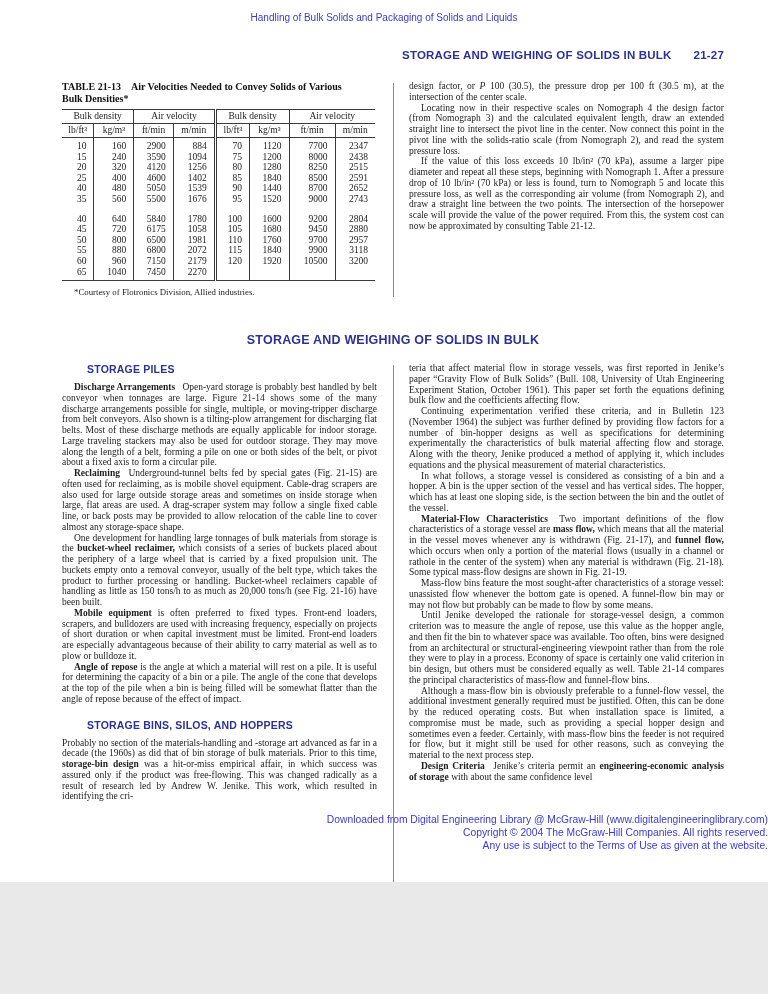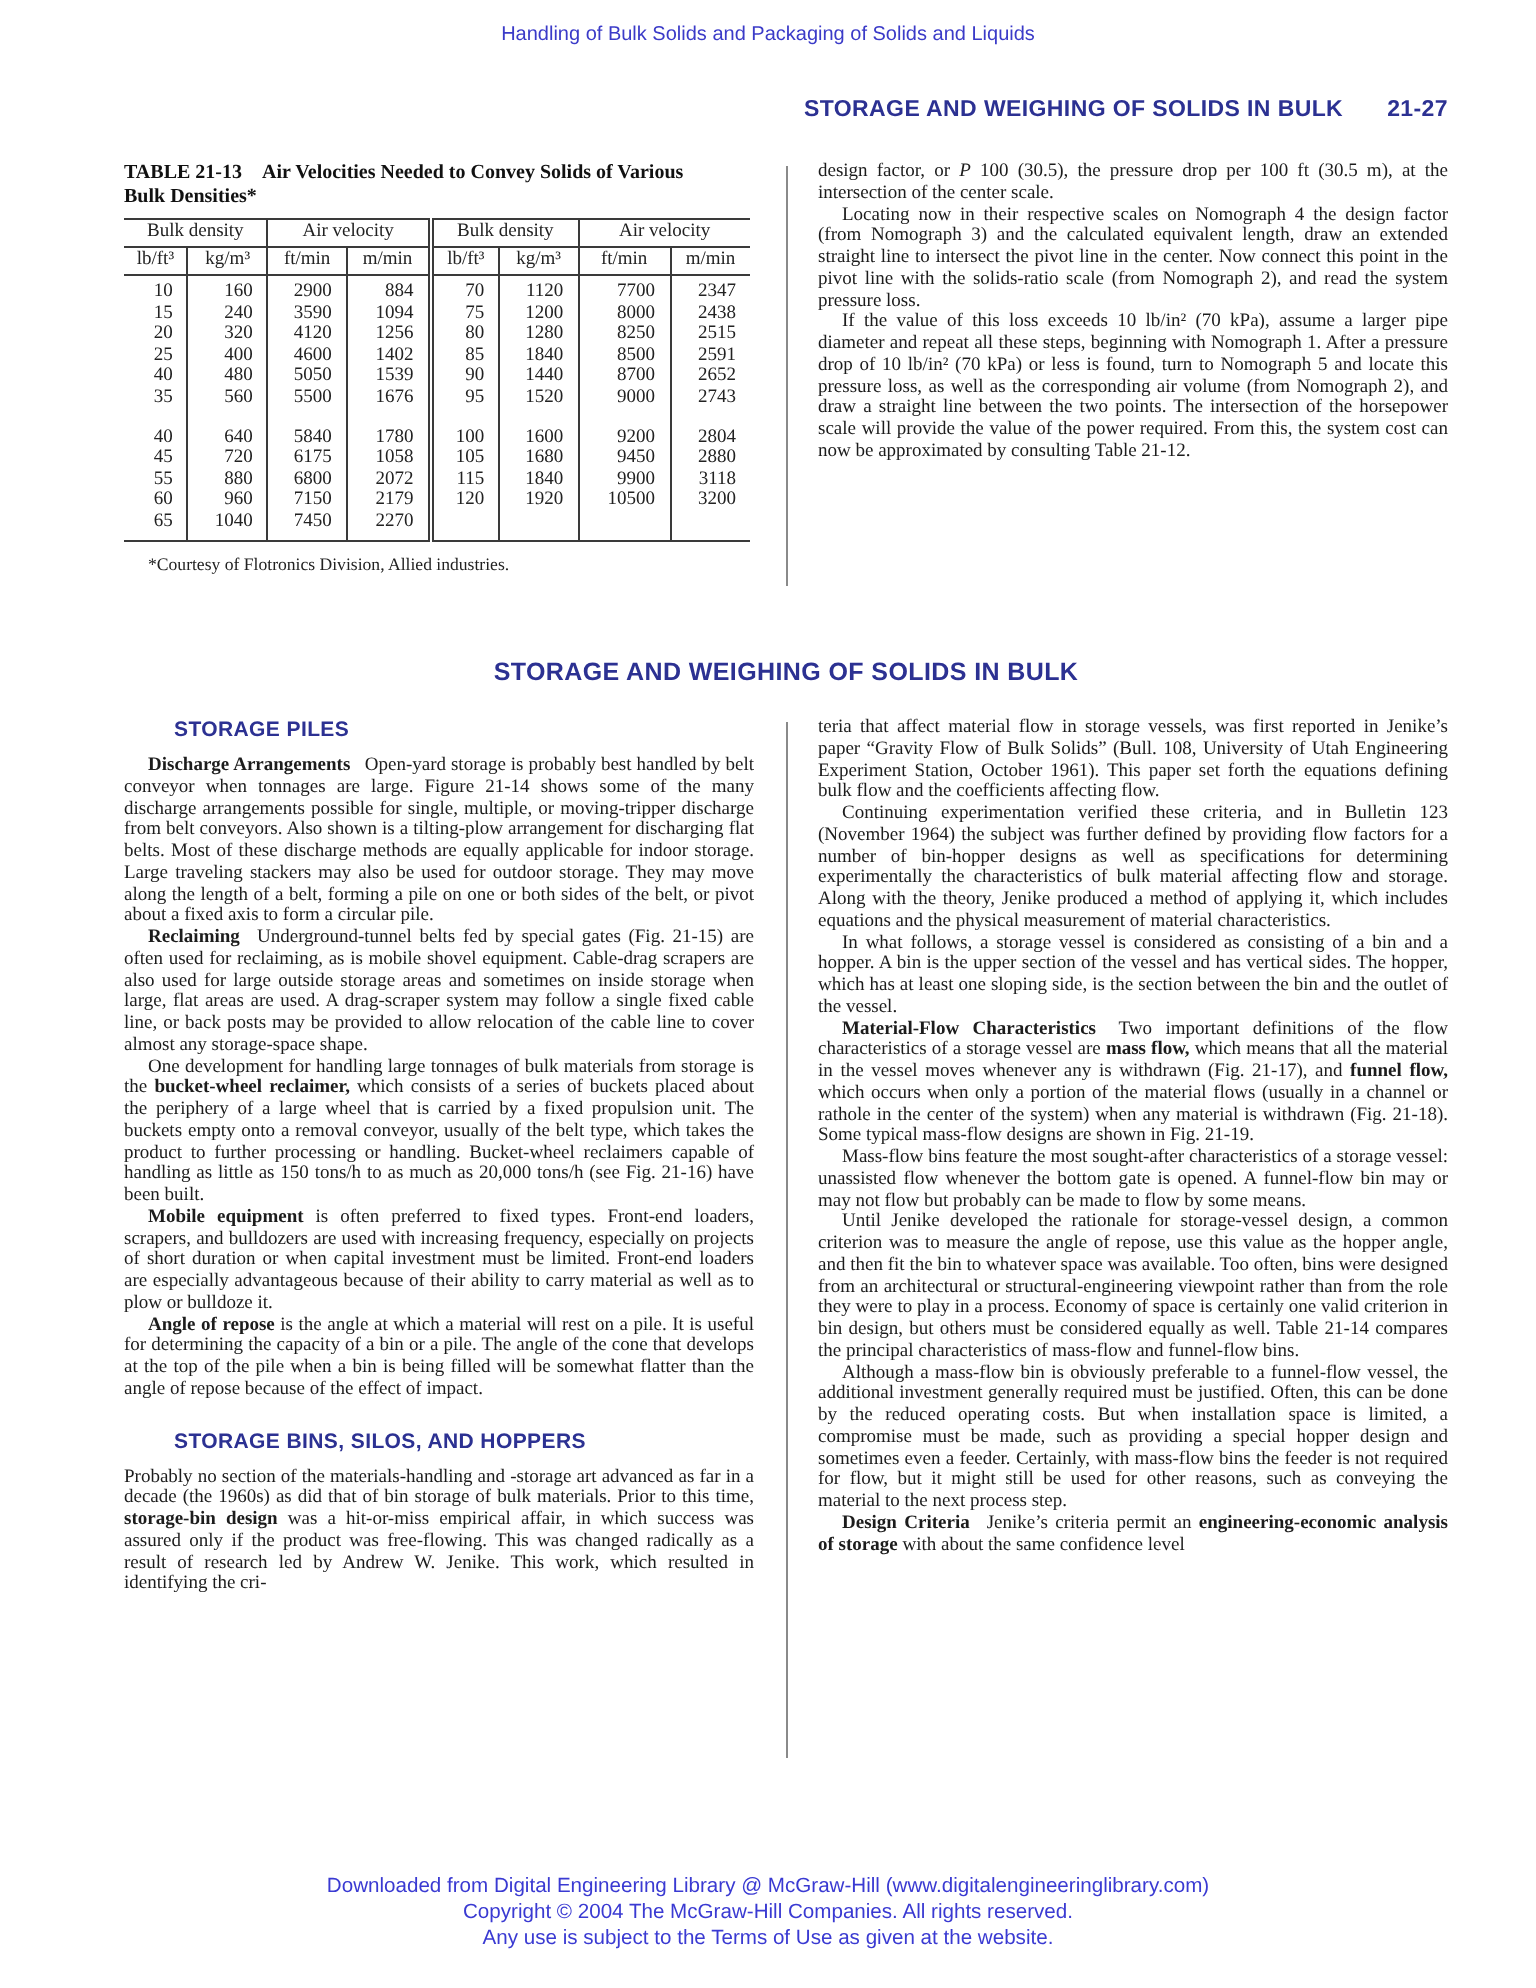--- a/index.html
+++ b/index.html
@@ -6,21 +6,21 @@
     --page-bg:#ffffff;
     --ink:#1c1c1c;
     --blue-head:#2c3192;
     --blue-top:#3b3bc8;
     --blue-footer:#3a3ad2;
     --rule:#3a3a3a;
   }
   *{margin:0;padding:0;box-sizing:border-box;}
   html,body{background:#e9e9e9;}
   .page{
-    width:768px;height:994px;background:var(--page-bg);
+    width:768px;height:882px;background:var(--page-bg);
     position:relative;margin:0 auto;overflow:hidden;
     font-family:"Liberation Serif","DejaVu Serif",serif;
     color:var(--ink);
   }
   .book-title{
     padding-top:12px;text-align:center;
     font-family:"Liberation Sans","DejaVu Sans",sans-serif;
     font-size:10px;color:var(--blue-top);
   }
   .running-head{
@@ -82,22 +82,22 @@
   .main-section{margin-top:16px;min-height:520px;}
   .sub-heading{
     font-family:"Liberation Sans","DejaVu Sans",sans-serif;
     font-weight:bold;font-size:10.5px;color:var(--blue-head);
     margin-bottom:7px;letter-spacing:.2px;padding-left:25px;
   }
   .sub-heading.second{margin-top:14px;}
 
   
   .footer{
-    position:absolute;left:0;bottom:18px;width:100%;
-    text-align:center;
+    position:absolute;left:0;bottom:30px;width:100%;
+    text-align:right;
     font-family:"Liberation Sans","DejaVu Sans",sans-serif;
     font-size:10.3px;line-height:13px;color:var(--blue-footer);
   }
 </style>
 </head>
 <body>
 
 <div class="page">
 
   <div class="book-title">Handling of Bulk Solids and Packaging of Solids and Liquids</div>
@@ -205,20 +205,30 @@
               </tr>
               <tr>
                 <td>45</td>
                 <td>720</td>
                 <td>6175</td>
                 <td>1058</td>
                 <td class="dbl">105</td>
                 <td>1680</td>
                 <td>9450</td>
                 <td>2880</td>
+              </tr>
+              <tr>
+                <td>50</td>
+                <td>800</td>
+                <td>6500</td>
+                <td>1981</td>
+                <td class="dbl">110</td>
+                <td>1760</td>
+                <td>9700</td>
+                <td>2957</td>
               </tr>
               <tr>
                 <td>55</td>
                 <td>880</td>
                 <td>6800</td>
                 <td>2072</td>
                 <td class="dbl">115</td>
                 <td>1840</td>
                 <td>9900</td>
                 <td>3118</td>

